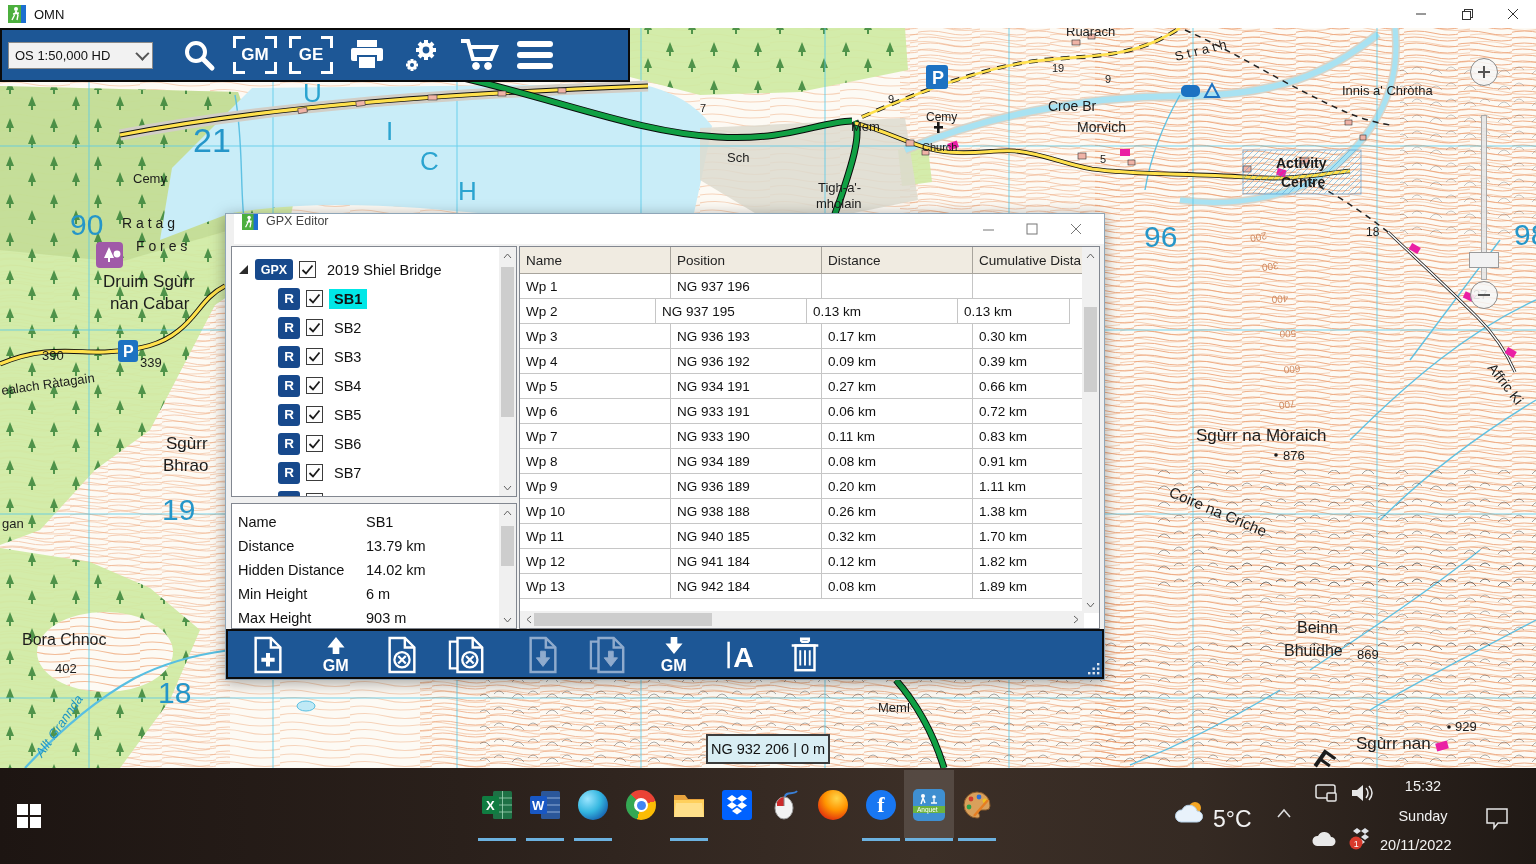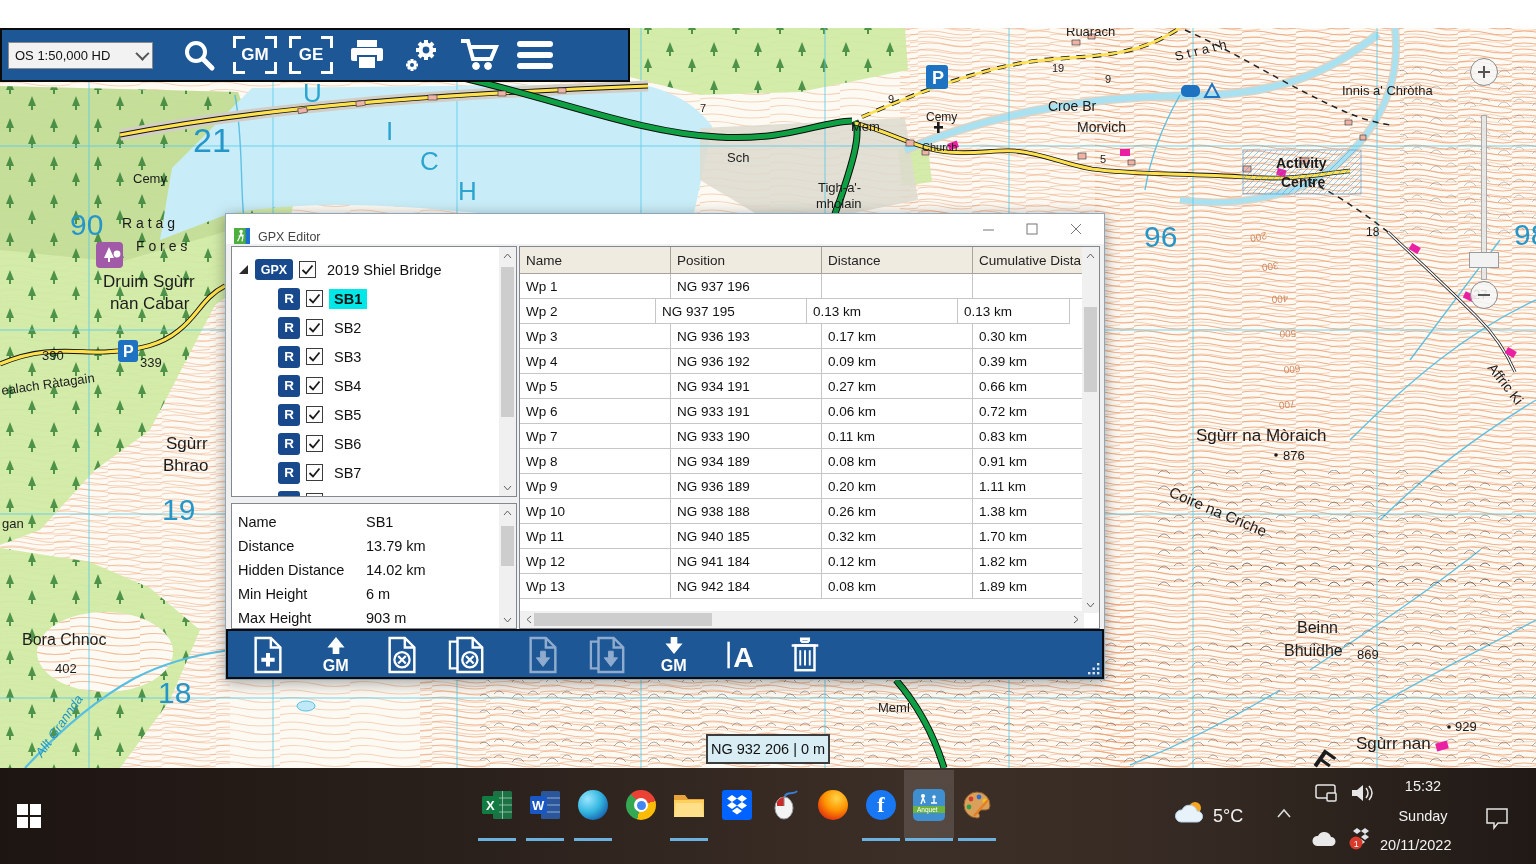--- a/index.html
+++ b/index.html
@@ -30,21 +30,21 @@
   .brk i.tl{left:0;top:0;border-left-width:3px;border-top-width:3px;}
   .brk i.tr{right:0;top:0;border-right-width:3px;border-top-width:3px;}
   .brk i.bl{left:0;bottom:0;border-left-width:3px;border-bottom-width:3px;}
   .brk i.brc{right:0;bottom:0;border-right-width:3px;border-bottom-width:3px;}
   
   .zbtn{position:absolute;width:28px;height:28px;border-radius:50%;background:rgba(246,246,246,.88);border:1px solid #8a8a8a;box-sizing:border-box;display:flex;align-items:center;justify-content:center;}
   #ztrack{position:absolute;left:1481px;top:115px;width:6px;height:165px;background:rgba(230,230,230,.9);border:1px solid #aaa;box-sizing:border-box;}
   #zthumb{position:absolute;left:1469px;top:252px;width:30px;height:16px;background:#f2f2f2;border:1px solid #9a9a9a;box-sizing:border-box;}
   
   #gpx{position:absolute;left:225px;top:213px;width:880px;height:467px;background:#f0f0f0;border:1px solid #8fa6b8;box-sizing:border-box;box-shadow:0 3px 14px rgba(0,0,0,.35);}
-  #gpx .dtitle{position:absolute;left:0;top:0;right:0;height:30px;background:#fff;display:flex;align-items:flex-end;}
+  #gpx .dtitle{position:absolute;left:8px;top:0;right:0;height:30px;background:#fff;display:flex;align-items:flex-start;}
   #gpx .dtitle .appico{width:16px;height:16px;margin-left:8px;}
   #gpx .dtitle span{margin-left:8px;font-size:12.5px;color:#444;}
   .dbtns{position:absolute;right:6px;top:0;height:30px;display:flex;}
   .dbtn{width:44px;height:30px;display:flex;align-items:center;justify-content:center;}
   .panel{position:absolute;background:#fff;border:1px solid #828790;box-sizing:border-box;overflow:hidden;}
   #tree-panel{left:5px;top:32px;width:286px;height:251px;}
   #detail-panel{left:5px;top:289px;width:286px;height:126px;}
   #table-panel{left:293px;top:32px;width:581px;height:383px;}
   .trow{position:absolute;left:6px;right:24px;height:29px;display:flex;align-items:center;gap:6px;font-size:14.5px;color:#111;}
   .trow.child{padding-left:40px;}
@@ -298,20 +298,47 @@
         <text x="1297" y="633" class="ml place" font-size="16">Beinn</text>
         <text x="1284" y="656" class="ml place" font-size="16">Bhuidhe</text>
         <text x="1357" y="659" class="ml place" font-size="13">869</text>
         <text x="1455" y="731" class="ml place" font-size="13">929</text>
         <text x="1356" y="749" class="ml place" font-size="17">Sgùrr nan</text>
         <text x="1312" y="764" class="ml place" font-size="28" font-weight="bold" transform="rotate(35 1312 764)">F</text>
         <text x="878" y="712" class="ml place" font-size="13">Meml</text>
       </g>
   </svg>
 
+  <div id="titlebar">
+    <svg class="appico" viewBox="0 0 18 18">
+      <rect width="18" height="18" fill="#4caf3e"></rect>
+      <rect x="13" width="5" height="18" fill="#1d6fd0"></rect>
+      <circle cx="8" cy="4" r="2" fill="#fff"></circle>
+      <path d="M8,6 L6,11 L4,15 M8,6 L10,10 L9,15 M5,9 L11,8" stroke="#fff" stroke-width="1.4" fill="none"></path>
+    </svg>
+    <span class="wtitle">OMN</span>
+    <div class="wbtns">
+      <div class="wbtn">
+          <svg width="12" height="12" viewBox="0 0 12 12">
+            <path d="M1,6 H11" stroke="#333" stroke-width="1"></path>
+          </svg>
+        </div>
+      <div class="wbtn">
+          <svg width="13" height="13" viewBox="0 0 13 13" fill="none" stroke="#333" stroke-width="1">
+            <rect x="3.5" y="1.5" width="8" height="8" fill="#fff"></rect>
+            <rect x="1.5" y="3.5" width="8" height="8" fill="#fff"></rect>
+          </svg>
+        </div>
+      <div class="wbtn">
+          <svg width="12" height="12" viewBox="0 0 12 12">
+            <path d="M1,1 L11,11 M11,1 L1,11" stroke="#333" stroke-width="1"></path>
+          </svg>
+        </div>
+    </div>
+  </div>
 
   <div id="app-toolbar">
     <div class="dd">
       <span class="ddtext">OS 1:50,000 HD</span>
       <span class="ddchev"></span>
     </div>
     <div class="tbtn" style="margin-left:18px">
       <svg width="34" height="34" viewBox="0 0 34 34" fill="none" stroke="#fff">
           <circle cx="14" cy="14" r="9" stroke-width="4"></circle>
           <path d="M21,21 L30,30" stroke-width="5" stroke-linecap="round"></path>
@@ -814,21 +841,21 @@
           <circle cx="23" cy="11" r="2.4" fill="#f2c21e"></circle>
           <path d="M12,26 L26,10" stroke="#e67e22" stroke-width="2.4"></path>
         </svg>
     </div>
     <div class="ul" style="left:958px;width:38px"></div>
 
     <svg style="position:absolute;left:1173px;top:32px" width="34" height="26" viewBox="0 0 34 26">
       <circle cx="22" cy="8" r="6" fill="#f5a623"></circle>
       <path d="M8,22 a6,6 0 0 1 1,-12 a8,8 0 0 1 15,1 a5,5 0 0 1 0,11 z" fill="#e8f2fb" stroke="#b9d4ea"></path>
     </svg>
-    <span class="tray-txt" style="left:1213px;top:38px;font-size:18px">5°C</span>
+    <span class="tray-txt" style="left:1213px;top:38px;font-size:23px">5°C</span>
     <svg style="position:absolute;left:1276px;top:40px" width="16" height="11" viewBox="0 0 16 11">
         <path d="M2,9 L8,2 L14,9" stroke="#ddd" stroke-width="1.6" fill="none"></path>
       </svg>
     <svg style="position:absolute;left:1314px;top:14px" width="24" height="22" viewBox="0 0 24 22">
         <rect x="2" y="3" width="19" height="13" rx="2" stroke="#e6e6e6" stroke-width="1.5" fill="none"></rect>
         <rect x="13" y="11" width="9" height="8" rx="1" fill="#2a201b" stroke="#e6e6e6" stroke-width="1.5"></rect>
       </svg>
     <svg style="position:absolute;left:1350px;top:14px" width="24" height="22" viewBox="0 0 24 22">
         <polygon points="2,8 7,8 13,3 13,19 7,14 2,14" fill="#e6e6e6"></polygon>
         <path d="M16,6 q4,5 0,10 M19,4 q6,7 0,14" stroke="#e6e6e6" stroke-width="1.5" fill="none"></path>

